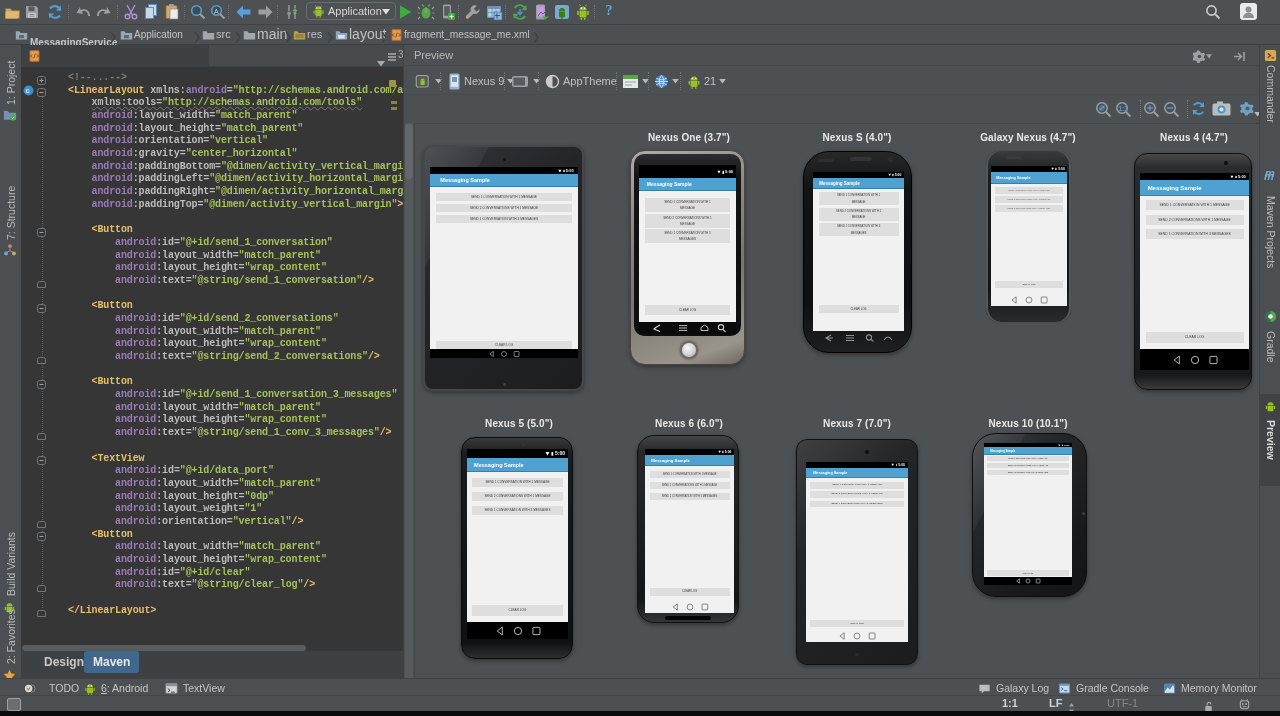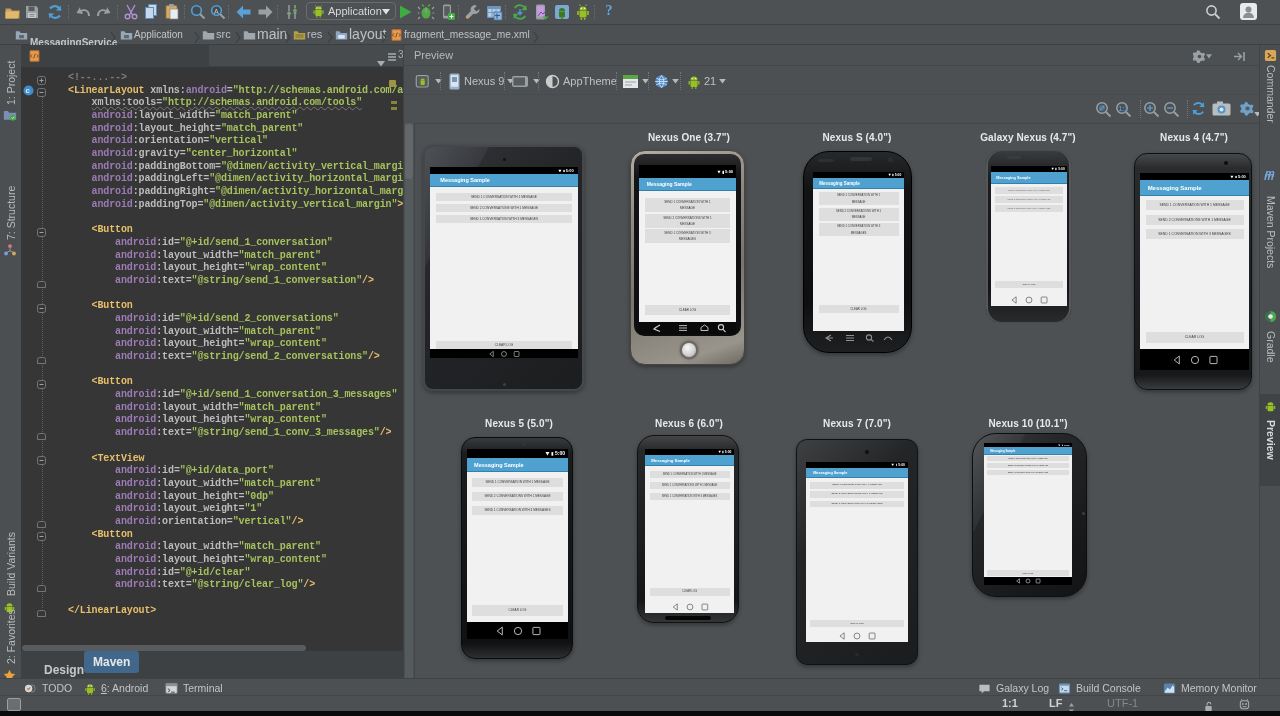--- a/index.html
+++ b/index.html
@@ -361,21 +361,21 @@
         <span class="ns">android</span><span class="an">:orientation=</span><span class="s">"vertical"</span><span class="tg">/&gt;</span>
     <span class="tg">&lt;Button</span>
         <span class="ns">android</span><span class="an">:layout_width=</span><span class="s">"match_parent"</span>
         <span class="ns">android</span><span class="an">:layout_height=</span><span class="s">"wrap_content"</span>
         <span class="ns">android</span><span class="an">:id=</span><span class="s">"@+id/clear"</span>
         <span class="ns">android</span><span class="an">:text=</span><span class="s">"@string/clear_log"</span><span class="tg">/&gt;</span>
 
 <span class="tg">&lt;/LinearLayout&gt;</span></pre>
   <div id="designtab"></div>
     <div style="position:absolute;left:1px;top:600px;width:284px;height:6px;background:#585c5e;border-radius:3px"></div>
-<div style="position:absolute;left:17px;top:606px;height:22px;line-height:22px;padding:8px 6px;color:#c8c8c8;font-size:12px;font-weight:700">Design</div>
+<div style="position:absolute;left:17px;top:606px;height:22px;line-height:22px;padding:0 6px;color:#c8c8c8;font-size:12px;font-weight:700">Design</div>
 <div style="position:absolute;left:63px;top:606px;height:22px;line-height:22px;padding:0 9px;color:#e8e8e8;font-size:12px;font-weight:700;background:#41688c;border-radius:3px">Maven</div>
 <div style="position:absolute;left:356px;top:8px"><svg width="8" height="6" viewBox="0 0 8 6">
         <path d="M0 0 h8 l-4 5.5 z" fill="#a8adb0"></path>
       </svg></div>
 <div style="position:absolute;left:366px;top:5px"><svg width="10" height="12" viewBox="0 0 10 12">
         <path d="M1 2 h8 M1 5 h8 M1 8 h8" stroke="#a8adb0" stroke-width="1.3"></path>
       </svg></div>
 <div style="position:absolute;left:377px;top:4px;color:#a8adb0;font-size:10px">3</div>
 <div style="position:absolute;left:7px;top:4px"><svg width="13" height="14" viewBox="0 0 16 16">
         <rect x="2" y="1" width="12" height="14" rx="1.5" fill="#c87533"></rect>
@@ -820,21 +820,21 @@
 <div class="vlab" style="left:17px;top:286px;transform:rotate(90deg);transform-origin:0 0">Gradle</div>
 <div style="position:absolute;left:0;top:349px;width:21px;height:92px;background:#3f4345"></div>
 <div style="position:absolute;left:4px;top:354px"><svg width="13" height="13" viewBox="0 0 14 15">
         <path d="M3.5 6.5 h7 v5 a1.5 1.5 0 0 1 -1.5 1.5 h-4 a1.5 1.5 0 0 1 -1.5 -1.5 z" fill="#97c024"></path>
         <path d="M3.5 6 a3.5 3.5 0 0 1 7 0 z" fill="#97c024"></path>
         <path d="M2.2 7 v3.5 M11.8 7 v3.5" stroke="#97c024" stroke-width="1.3"></path>
       </svg></div>
 <div class="vlab" style="left:17px;top:375px;transform:rotate(90deg);transform-origin:0 0;color:#d8d8d8;font-weight:700">Preview</div>
   </div>
 <div class="abs" id="stripe-bottom">
-    <div style="position:absolute;left:24px;top:0;height:18px;display:flex;align-items:center;gap:5px;color:#c4c4c4;font-size:10.5px">
+    <div style="position:absolute;left:24px;top:0;height:18px;display:flex;align-items:center;gap:12px;color:#c4c4c4;font-size:10.5px">
       <svg width="13" height="13" viewBox="0 0 14 14">
         <circle cx="5" cy="7" r="4" fill="#d8d8d8"></circle>
         <path d="M3.5 7 l1.2 1.2 l2 -2.3" stroke="#c87533" stroke-width="1.2" fill="none"></path>
         <path d="M8 3 a4 4 0 0 1 0 8" fill="none" stroke="#888" stroke-width="1"></path>
       </svg>
       <span>TODO</span>
     </div>
 <div style="position:absolute;left:84px;top:0;height:18px;display:flex;align-items:center;gap:5px;color:#c4c4c4;font-size:10.5px">
       <svg width="12" height="13" viewBox="0 0 14 15">
         <path d="M3.5 6.5 h7 v5 a1.5 1.5 0 0 1 -1.5 1.5 h-4 a1.5 1.5 0 0 1 -1.5 -1.5 z" fill="#97c024"></path>
@@ -844,35 +844,35 @@
         <path d="M2.2 7 v3.5 M11.8 7 v3.5 M5.2 13.2 v1.5 M8.8 13.2 v1.5" stroke="#97c024" stroke-width="1.3"></path>
       </svg>
       <span><span style="text-decoration:underline">6</span>: Android</span>
     </div>
 <div style="position:absolute;left:165px;top:0;height:18px;display:flex;align-items:center;gap:5px;color:#c4c4c4;font-size:10.5px">
       <svg width="13" height="13" viewBox="0 0 14 14">
         <rect x="0.8" y="1.5" width="12.4" height="11" rx="1.5" fill="#d2d6d9" stroke="#6a6e70" stroke-width="0.8"></rect>
         <rect x="0.8" y="1.5" width="12.4" height="3" fill="#8a9094"></rect>
         <path d="M3 7 l2.5 2 l-2.5 2 M6.5 11 h4" stroke="#3a3d3f" stroke-width="1" fill="none"></path>
       </svg>
-      <span>Terminal</span>
+      <span>TextView</span>
     </div>
 <div style="position:absolute;left:978px;top:0;height:18px;display:flex;align-items:center;gap:5px;color:#c4c4c4;font-size:10.5px">
       <svg width="13" height="13" viewBox="0 0 14 14">
         <path d="M1.5 3 h11 v7 h-6 l-2.5 2.5 v-2.5 h-2.5 z" fill="#b8bdc0"></path>
       </svg>
       <span>Galaxy Log</span>
     </div>
 <div style="position:absolute;left:1058px;top:0;height:18px;display:flex;align-items:center;gap:5px;color:#c4c4c4;font-size:10.5px">
       <svg width="13" height="13" viewBox="0 0 14 14">
         <rect x="1" y="1.5" width="12" height="11" rx="1.5" fill="#6c94bc"></rect>
         <rect x="2.2" y="4" width="9.6" height="7.2" fill="#c8d8e8"></rect>
         <path d="M3.5 6 l2 1.5 l-2 1.5 M6.5 9.3 h3.5" stroke="#2d5d8e" stroke-width="0.9" fill="none"></path>
       </svg>
-      <span>Build Console</span>
+      <span>Gradle Console</span>
     </div>
 <div style="position:absolute;left:1163px;top:0;height:18px;display:flex;align-items:center;gap:5px;color:#c4c4c4;font-size:10.5px">
       <svg width="13" height="13" viewBox="0 0 14 14">
         <rect x="1" y="1.5" width="12" height="11" rx="1.5" fill="#5a82ac"></rect>
         <path d="M2 10 l3 -4 l2.5 2 l3 -4.5 l1.5 2 v6 h-10 z" fill="#cfe2f2"></path>
       </svg>
       <span>Memory Monitor</span>
     </div>
   </div>
 <div class="abs" id="statusbar">

